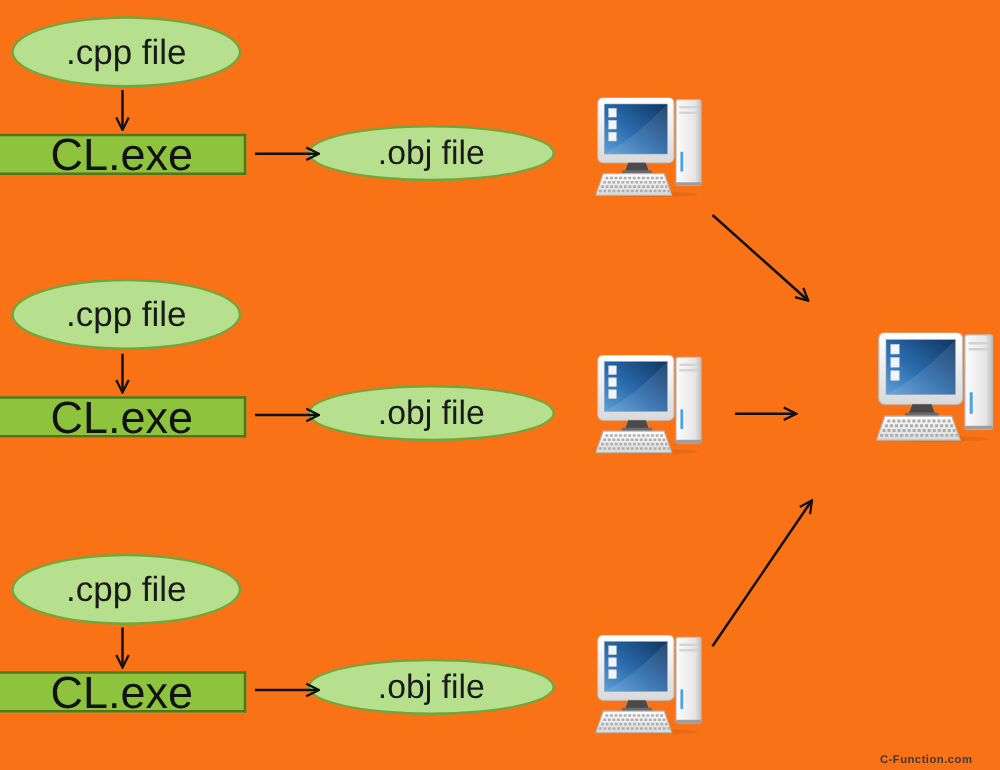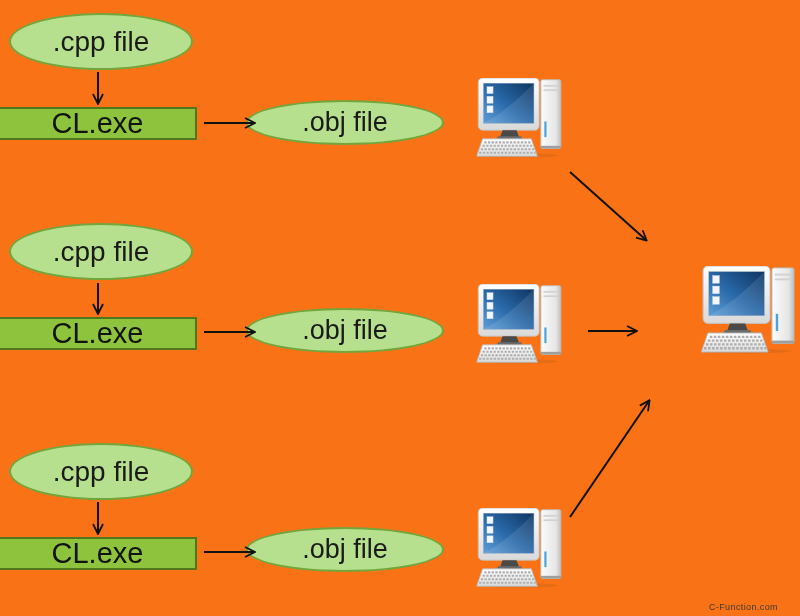--- a/index.html
+++ b/index.html
@@ -41,21 +41,21 @@
     width: 197px;
     height: 33px;
     background: #8dc33d;
     border: 2px solid #52761c;
     border-left: none;
     box-sizing: border-box;
     display: flex;
     align-items: center;
     justify-content: center;
     color: #121212;
-    font-size: 29px;
+    font-size: 36px;
   }
   .bar-r1 { top: 107px; }
   .bar-r2 { top: 317px; }
   .bar-r3 { top: 537px; }
   .pc {
     position: absolute;
   }
   .pc-r1 { left: 472px; top: 78px;  width: 96px; height: 80px; }
   .pc-r2 { left: 472px; top: 284px; width: 96px; height: 80px; }
   .pc-r3 { left: 472px; top: 508px; width: 96px; height: 80px; }
@@ -64,21 +64,21 @@
     position: absolute;
     left: 0; top: 0;
     width: 800px; height: 616px;
     pointer-events: none;
   }
   .watermark {
     position: absolute;
     right: 22px;
     bottom: 4px;
     font-size: 9px;
-    font-weight: normal;
+    font-weight: bold;
     letter-spacing: 0.4px;
     color: #3a3a3a;
   }
 </style>
 </head>
 <body>
 
 <div id="canvas">
 
   <svg width="0" height="0" style="position:absolute" aria-hidden="true">

